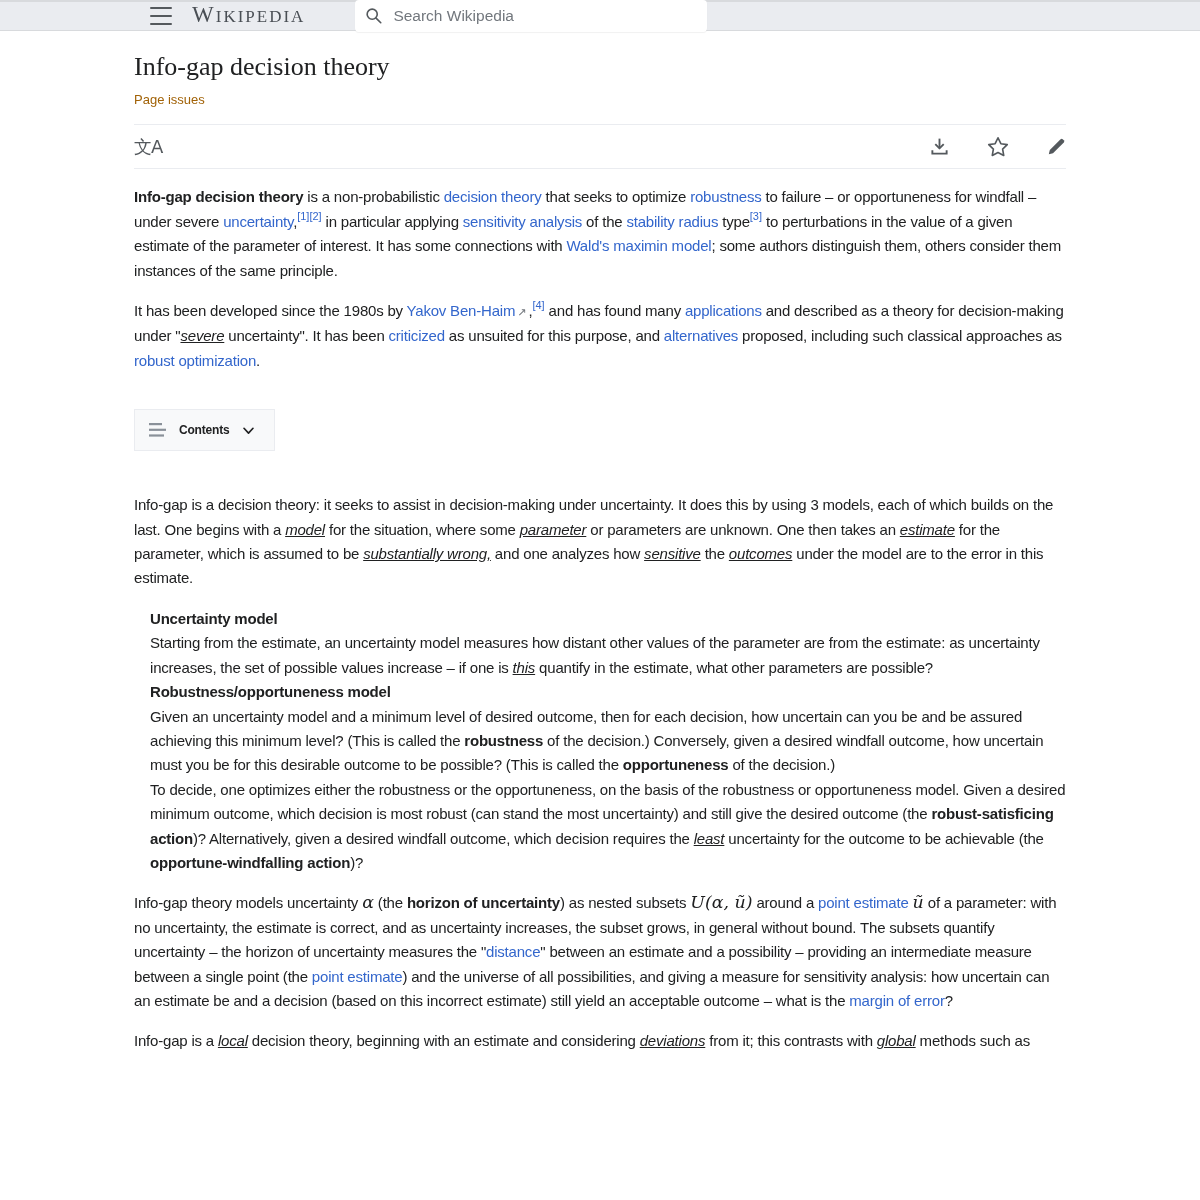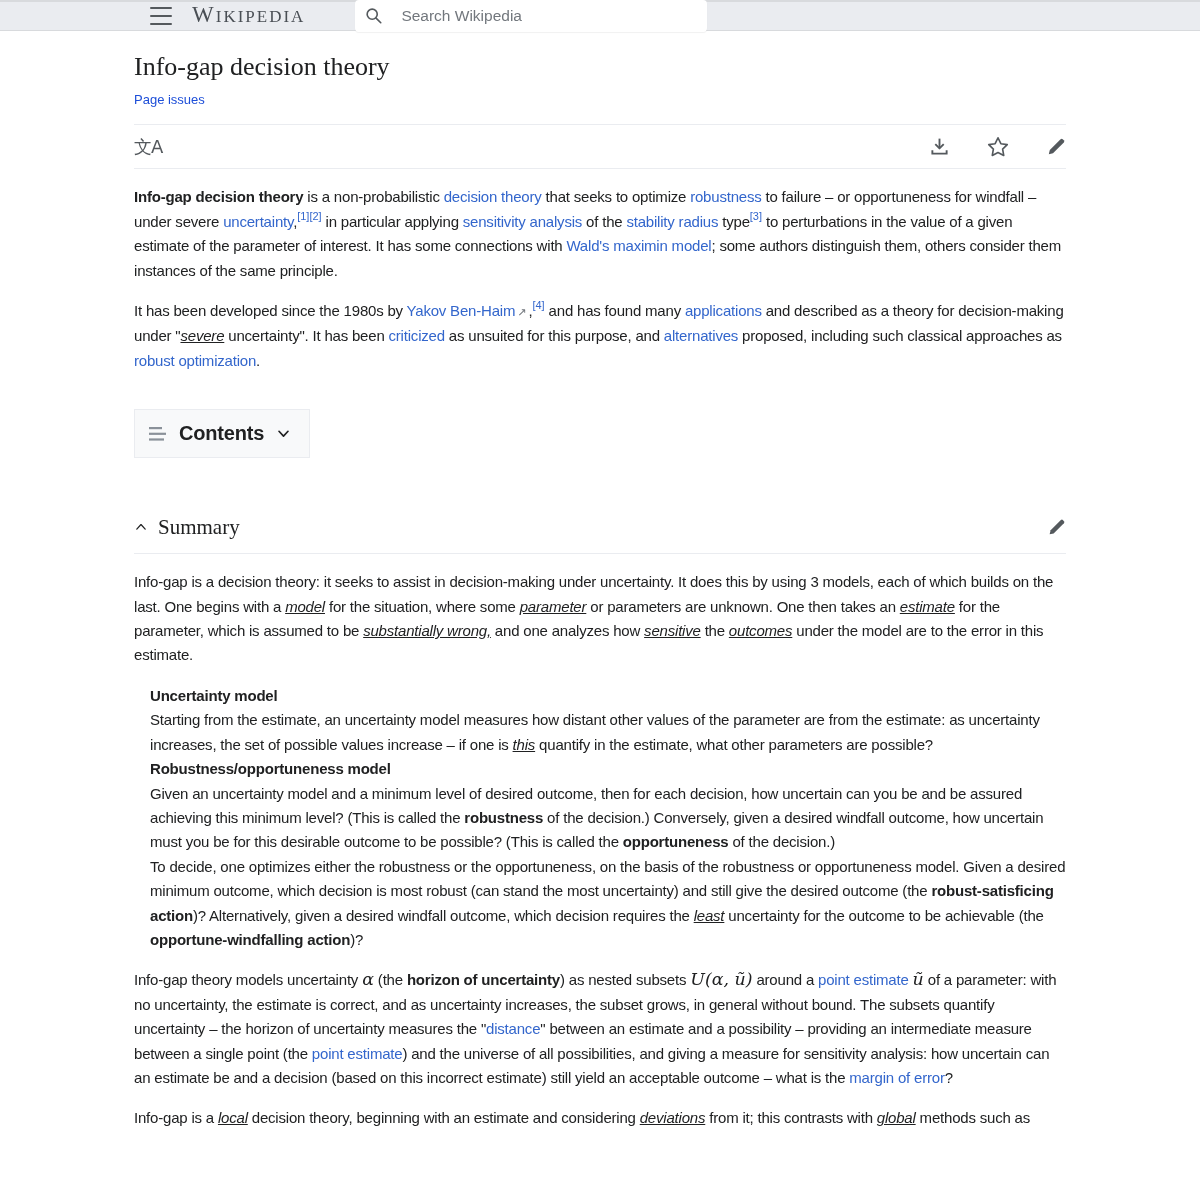--- a/index.html
+++ b/index.html
@@ -25,52 +25,52 @@
     font-weight:500; cursor:pointer; letter-spacing:2px;
   }
   .wordmark::first-letter { font-size:23px; }
   .search-box {
     margin-left:50px; width:352px; height:32px; background:#fff; border-radius:4px;
     display:flex; align-items:center; padding:0 10px;
     box-shadow:0 1px 1px rgba(0,0,0,.06);
   }
   .search-box svg { flex:0 0 auto; }
   .search-box input {
-    border:none; outline:none; background:transparent; margin-left:16px; width:100%;
+    border:none; outline:none; background:transparent; margin-left:8px; width:100%;
     font-family:inherit; font-size:15.5px; color:#202122;
   }
   .search-box input::placeholder { color:#72777d; opacity:1; }
   
   .content { width:932px; margin:0 auto; }
   .title-block { padding-top:20px; }
   h1.page-title {
     margin:0; font-family:"Liberation Serif","DejaVu Serif",serif;
     font-weight:normal; font-size:26px; line-height:32px; letter-spacing:0;
   }
-  .page-issues { display:inline-block; margin-top:5px; font-size:13px; color:#1d4ed8; cursor:pointer; letter-spacing:0; }
+  .page-issues { display:inline-block; margin-top:5px; font-size:13px; color:#a16207; cursor:pointer; letter-spacing:0; }
   .title-block { border-bottom:1px solid #eaecf0; padding-bottom:12px; }
   .article-toolbar { height:44px; display:flex; align-items:center; border-bottom:1px solid #eaecf0;gap:48px; }
   .lang-btn { border:none; background:transparent; padding:0; cursor:pointer;
     font-size:18px; color:#54595d; font-family:"DejaVu Sans",sans-serif; letter-spacing:-1px; }
   .toolbar-right { margin-left:auto; display:flex; align-items:center; gap:37px; }
   .icon-btn { border:none; background:transparent; padding:0; cursor:pointer; line-height:0; }
   
   p.body-par { margin:16px 0; }
   a.wlink { color:#3366cc; text-decoration:none; cursor:pointer;margin-top:44px; }
   sup.cite { color:#3366cc; font-size:11px; line-height:0; position:relative; top:-1px; cursor:pointer; letter-spacing:0; }
   .tb { font-weight:bold; }
   .ti { font-style:italic;text-decoration:underline; }
   .tm { font-family:"DejaVu Serif","Liberation Serif",serif; font-style:italic;
         font-size:1.16em; line-height:0; letter-spacing:0; }
   .extlink { color:#72777d; font-size:11px; margin:0 2px; letter-spacing:0; }
   
   .contents-btn {
     margin:20px 0 26px 0; display:inline-flex; align-items:center; gap:12px;
     background:#f8f9fa; border:1px solid #eaecf0; padding:12px 18px 12px 14px;
-    font-family:inherit; font-size:20px; font-weight:bold; color:#202122;
+    font-family:inherit; font-size:12px; font-weight:bold; color:#202122;
     cursor:pointer; letter-spacing:-0.2px;
   }
   
   .section-head {
     display:flex; align-items:center; margin-top:30px;
   }
   .section-head.bordered { border-bottom:1px solid #eaecf0; padding-bottom:13px; }
   .collapse-btn { border:none; background:transparent; padding:0; margin-right:10px; cursor:pointer; line-height:0; }
   h2.serif-head {
     margin:0; font-family:"Liberation Serif","DejaVu Serif",serif;
@@ -147,33 +147,20 @@
       <rect x="0" y="6.7" width="17" height="2.2" fill="#8a9199"></rect>
       <rect x="0" y="12.4" width="15" height="2.2" fill="#8a9199"></rect>
     </svg>
     <span>Contents</span>
     <svg width="15" height="15" viewBox="0 0 20 20">
       <path d="M4 7 L10 13.5 L16 7" fill="none" stroke="#202122" stroke-width="2.2" stroke-linecap="round" stroke-linejoin="round"></path>
     </svg>
   </button>
 
   
-  <div class="section-head bordered">
-    <button class="collapse-btn">
-      <svg width="14" height="14" viewBox="0 0 20 20">
-        <path d="M4 13 L10 6.5 L16 13" fill="none" stroke="#202122" stroke-width="1.8" stroke-linecap="round" stroke-linejoin="round"></path>
-      </svg>
-    </button>
-    <h2 class="serif-head">Summary</h2>
-    <button class="icon-btn head-edit">
-      <svg width="19" height="19" viewBox="0 0 20 20">
-        <path d="M2.8 17.2 L3.8 13 L14.6 2.2 A1.5 1.5 0 0 1 16.7 2.2 L17.8 3.3 A1.5 1.5 0 0 1 17.8 5.4 L7 16.2 Z" fill="#54595d"></path>
-      </svg>
-    </button>
-  </div>
 
   <p class="body-par"><span class="tp">Info-gap is a decision theory: it seeks to assist in decision-making under uncertainty. It does this by using 3 models, each of which builds on the last. One begins with a </span><span class="ti">model</span><span class="tp"> for the situation, where some </span><span class="ti">parameter</span><span class="tp"> or parameters are unknown. One then takes an </span><span class="ti">estimate</span><span class="tp"> for the parameter, which is assumed to be </span><span class="ti">substantially wrong,</span><span class="tp"> and one analyzes how </span><span class="ti">sensitive</span><span class="tp"> the </span><span class="ti">outcomes</span><span class="tp"> under the model are to the error in this estimate.</span></p>
 
   <dl class="def-list">
       <dt>Uncertainty model</dt>
       <dd><span class="tp">Starting from the estimate, an uncertainty model measures how distant other values of the parameter are from the estimate: as uncertainty increases, the set of possible values increase – if one is </span><span class="ti">this</span><span class="tp"> quantify in the estimate, what other parameters are possible?</span></dd>
       <dt>Robustness/opportuneness model</dt>
       <dd><span class="tp">Given an uncertainty model and a minimum level of desired outcome, then for each decision, how uncertain can you be and be assured achieving this minimum level? (This is called the </span><span class="tb">robustness</span><span class="tp"> of the decision.) Conversely, given a desired windfall outcome, how uncertain must you be for this desirable outcome to be possible? (This is called the </span><span class="tb">opportuneness</span><span class="tp"> of the decision.)</span></dd>
       <dd><span class="tp">To decide, one optimizes either the robustness or the opportuneness, on the basis of the robustness or opportuneness model. Given a desired minimum outcome, which decision is most robust (can stand the most uncertainty) and still give the desired outcome (the </span><span class="tb">robust-satisficing action</span><span class="tp">)? Alternatively, given a desired windfall outcome, which decision requires the </span><span class="ti">least</span><span class="tp"> uncertainty for the outcome to be achievable (the </span><span class="tb">opportune-windfalling action</span><span class="tp">)?</span></dd>
     </dl>

